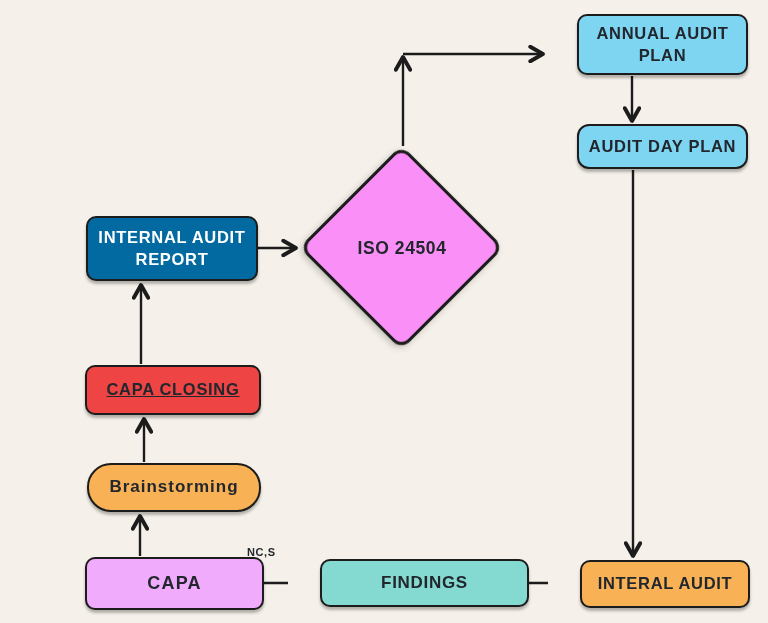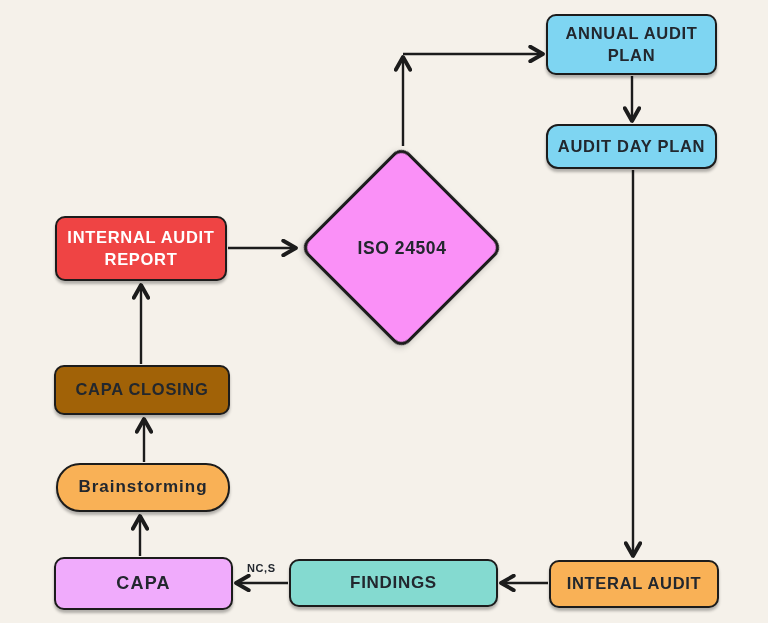--- a/index.html
+++ b/index.html
@@ -30,20 +30,21 @@
     align-items: center;
     justify-content: center;
     text-align: center;
     font-weight: bold;
     font-size: 16.5px;
     letter-spacing: 0.7px;
     line-height: 1.3;
     color: #22272e;
     box-shadow: 0 3px 3px rgba(0,0,0,0.28);
     padding: 2px 6px;
+    margin-left: 31px;
   }
   .node-annual        { left: 546px; top: 14px;  width: 171px; height: 61px; }
   .node-audit-day     { left: 546px; top: 124px; width: 171px; height: 45px; }
   .node-report        { left: 55px;  top: 216px; width: 172px; height: 65px; color: #ffffff; }
   .node-capa-closing  { left: 54px;  top: 365px; width: 176px; height: 50px; }
   .node-brainstorming { left: 56px;  top: 463px; width: 174px; height: 49px; font-size: 17px; letter-spacing: 1px; }
   .node-capa          { left: 54px;  top: 557px; width: 179px; height: 53px; font-size: 18px; letter-spacing: 1.2px; }
   .node-findings      { left: 289px; top: 559px; width: 209px; height: 48px; font-size: 17px; }
   .node-interal       { left: 549px; top: 560px; width: 170px; height: 48px; }
   .diamond {
@@ -63,21 +64,21 @@
     display: flex;
     align-items: center;
     justify-content: center;
     font-weight: bold;
     font-size: 17.5px;
     letter-spacing: 0.6px;
     color: #22272e;
   }
   .edge-label {
     position: absolute;
-    left: 247px; top: 562px;
+    left: 247px; top: 546px;
     font-size: 11px;
     font-weight: bold;
     letter-spacing: 0.6px;
     color: #22272e;
   }
 </style>
 </head>
 <body>
 
 <div class="canvas">
@@ -102,23 +103,23 @@
     </g>
   </svg>
 
   <div class="diamond" style="background: rgb(250, 144, 247);"></div>
   <div class="diamond-label">ISO 24504</div>
 
   <div class="node node-annual" style="background: rgb(126, 213, 242);">ANNUAL AUDIT PLAN</div>
 
   <div class="node node-audit-day" style="background: rgb(126, 213, 242); border-radius: 12px;">AUDIT DAY PLAN</div>
 
-  <div class="node node-report" style="background: #ef4444;">INTERNAL AUDIT REPORT</div>
+  <div class="node node-report" style="background: #0369a1;">INTERNAL AUDIT REPORT</div>
 
-  <div class="node node-capa-closing" style="background: #a16207;">CAPA CLOSING</div>
+  <div class="node node-capa-closing" style="background: #ef4444; text-decoration: underline;">CAPA CLOSING</div>
 
   <div class="node node-brainstorming" style="background: rgb(249, 177, 86); border-radius: 24px;">Brainstorming</div>
 
   <div class="node node-capa" style="background: #f0abfc;">CAPA</div>
 
   <div class="node node-interal" style="background: rgb(249, 177, 86);">INTERAL AUDIT</div>
 
   <div class="node node-findings" style="background: rgb(132, 218, 208);">FINDINGS</div>
 
   <div class="edge-label">NC,S</div>

